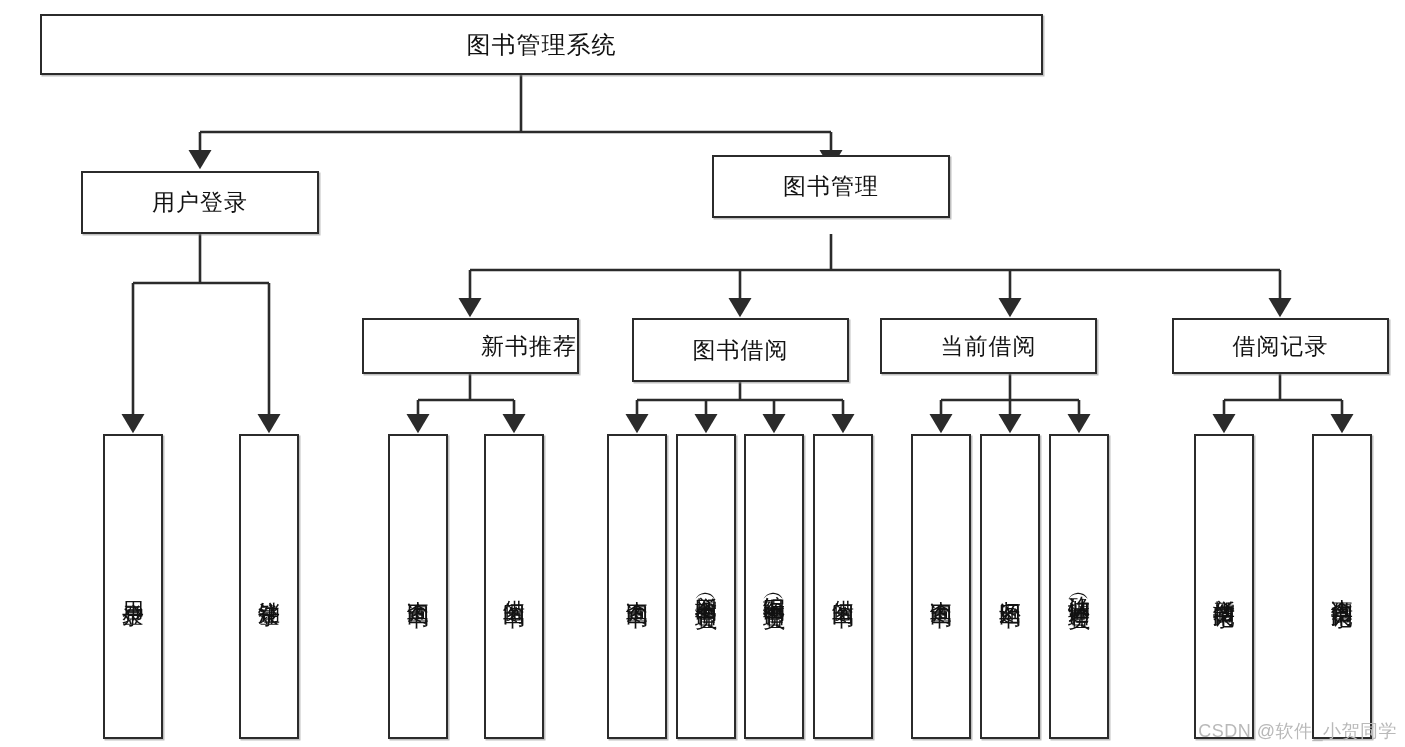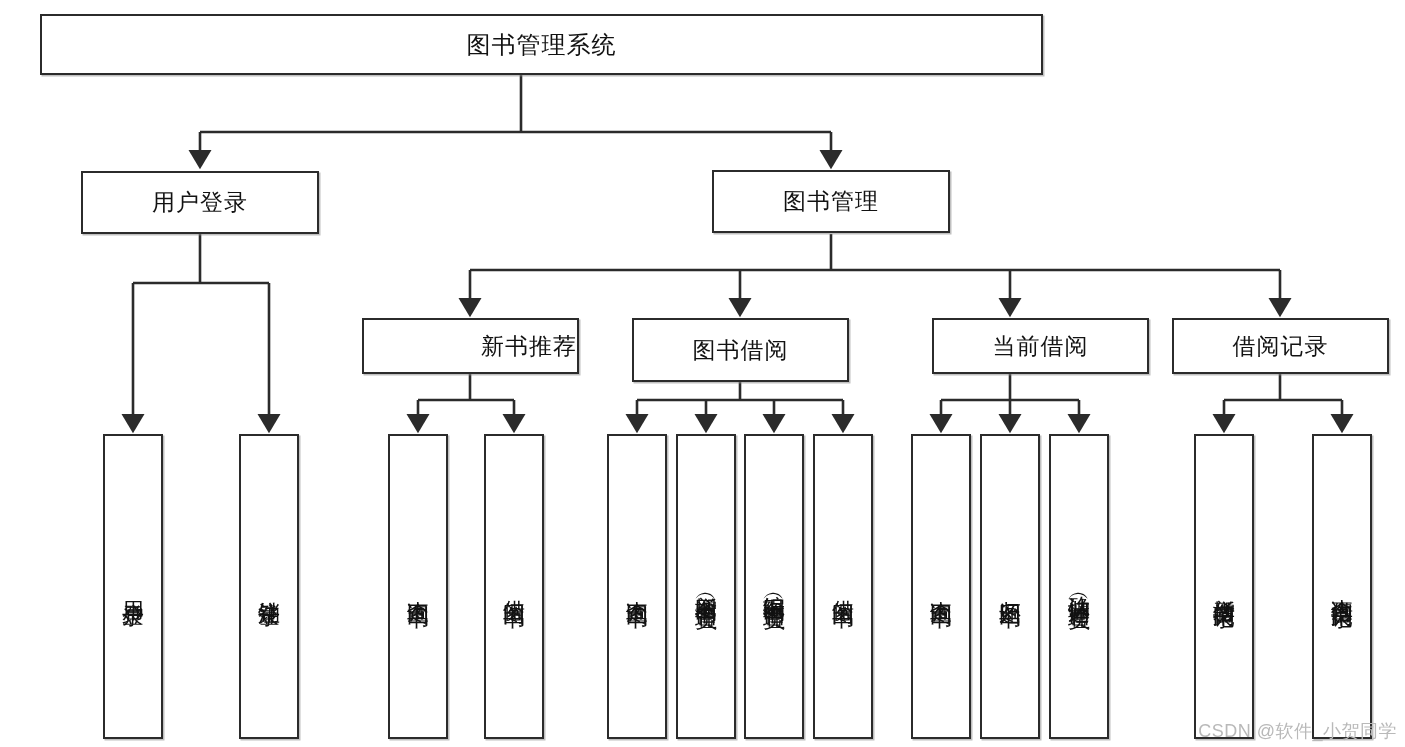--- a/index.html
+++ b/index.html
@@ -144,33 +144,33 @@
   </svg>
 
   <div class="node horizontal root" style="left:20px; top:14px; width:1003px; height:61px;margin-left:20px;">
     <span class="node-label">图书管理系统</span>
   </div>
 
   <div class="node horizontal" style="left:81px; top:171px; width:238px; height:63px;">
     <span class="node-label">用户登录</span>
   </div>
 
-  <div class="node horizontal" style="left:712px; top:170px; width:238px; height:63px;">
+  <div class="node horizontal" style="left:712px; top:155px; width:238px; height:63px;">
     <span class="node-label">图书管理</span>
   </div>
 
   <div class="node horizontal" style="left:362px; top:318px; width:217px; height:56px;justify-content:flex-end;">
     <span class="node-label">新书推荐</span>
   </div>
 
   <div class="node horizontal" style="left:632px; top:318px; width:217px; height:64px;">
     <span class="node-label">图书借阅</span>
   </div>
 
-  <div class="node horizontal" style="left:932px; top:318px; width:217px; height:56px;">
+  <div class="node horizontal" style="left:880px; top:318px; width:217px; height:56px;">
     <span class="node-label">当前借阅</span>
   </div>
 
   <div class="node horizontal" style="left:1172px; top:318px; width:217px; height:56px;">
     <span class="node-label">借阅记录</span>
   </div>
 
   <div class="node vertical" style="left:103px; top:434px; width:60px; height:305px;">
     <span class="node-label">用户登录</span>
   </div>

